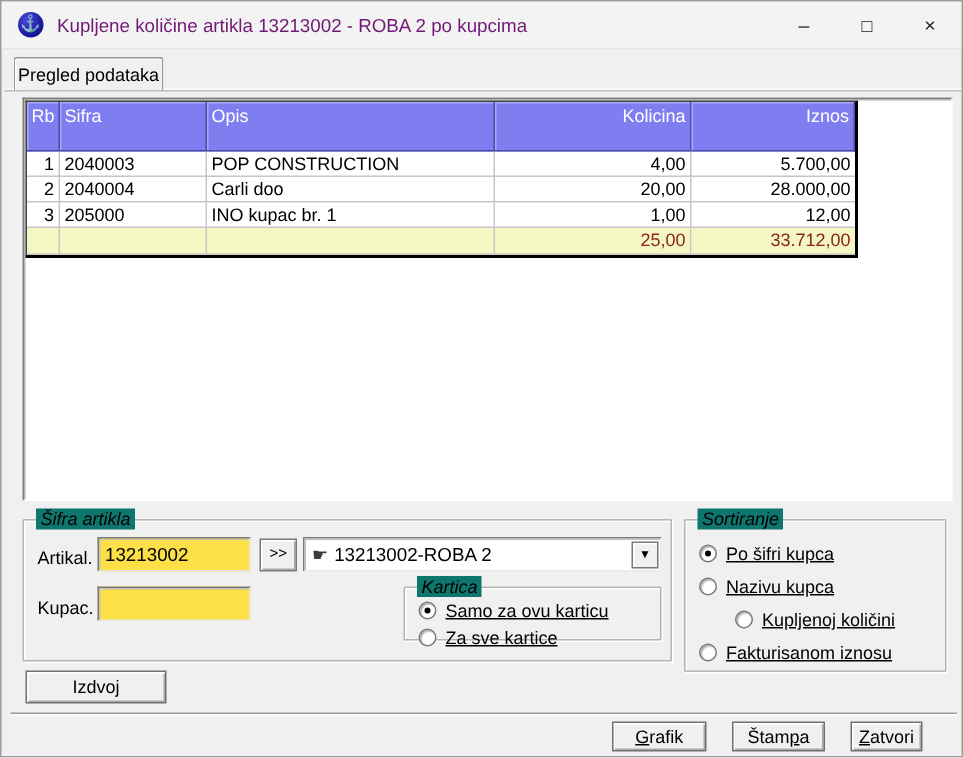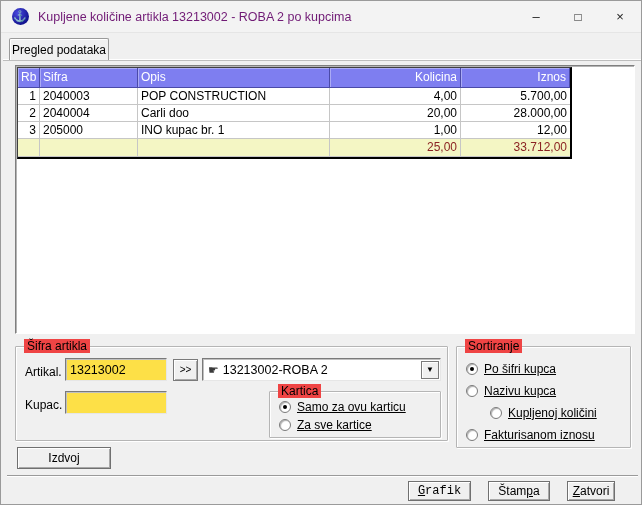--- a/index.html
+++ b/index.html
@@ -57,37 +57,37 @@
     box-shadow: inset 1px 1px 0 #b4b4b4;
   }
   .grid { position:absolute; left:1px; top:1px; border-left:1px solid #404040; border-top:1px solid #404040; border-right:2px solid #000; border-bottom:2px solid #000; width:555px; }
   .grow { display:flex; }
   .gcell {
     font-size:12px; color:#000; overflow:hidden; white-space:nowrap;
     border-right:1px solid #c6c6c6; border-bottom:1px solid #c6c6c6;
     padding:1px 3px 0 3px; height:17px; line-height:15px;
   }
   .ghead .gcell {
-    background:#7e7ef0; color:#ffffff; height:20px; line-height:16px;
+    background:#7e7ef0; color:#ffffff; height:33px; line-height:16px;
     border-right:1px solid #4a4aa8; border-bottom:1px solid #4a4aa8;
     box-shadow: inset 1px 1px 0 rgba(255,255,255,.35);
   }
   .gtotal .gcell { background:#f4f6c4; color:#8b2323; height:18px; }
   .c-rb { width:22px; } .c-sifra { width:98px; } .c-opis { width:192px; }
   .c-kolicina { width:131px; } .c-iznos { width:109px; border-right:none; }
   .ar { text-align:right; }
   
   .groupbox {
     position:absolute; border:1px solid #b5b5b5;
     box-shadow: inset 1px 1px 0 #ffffff, 1px 1px 0 #ffffff;
     border-radius:1px;
   }
   .groupbox > .gb-label {
-    position:absolute; top:-8px; left:8px; background:#ef4444;
-    font-size:12px; color:#000; padding:0 3px; line-height:14px; white-space:nowrap;
+    position:absolute; top:-8px; left:8px; background:#0f766e;
+    font-size:12px; color:#000; padding:0 3px; line-height:14px; white-space:nowrap;font-style:italic;
   }
   .form-label { position:absolute; font-size:12px; color:#000; white-space:nowrap; }
   .text-input {
     position:absolute; background:#fde047; border:1px solid;
     border-color:#7a7a7a #e6e6e6 #e6e6e6 #7a7a7a;
     box-shadow: inset 1px 1px 0 #c0c0c0;
     font-family:"Liberation Sans",sans-serif; font-size:12.5px; color:#000;
     padding:0 4px; outline:none;
   }
   .mini-btn {
@@ -204,21 +204,21 @@
   <input class="text-input" style="left: 64px; top: 357px; width: 102px; height: 23px;" value="13213002">
   <div class="mini-btn" style="left:172px; top:358px; width:25px; height:22px;">&gt;&gt;</div>
   <div class="combo" style="left:201px; top:357px; width:239px; height:23px;">
     <span class="item-ico">☛</span>
     <span class="combo-text">13213002-ROBA 2</span>
     <span class="drop-btn">▼</span>
   </div>
   <div class="form-label" style="left:24px; top:397px;">Kupac.</div>
   <input class="text-input" style="left: 64px; top: 390px; width: 102px; height: 23px;" value="">
 
-  <div class="groupbox" style="left:268px; top:390px; width:172px; height:47px;">
+  <div class="groupbox" style="left:268px; top:390px; width:172px; height:36px;">
     <span class="gb-label">Kartica</span>
   </div>
   <div class="radio-row" style="left:278px; top:399px;">
     <span class="radio checked"></span>
     <span class="radio-label">Samo za ovu karticu</span>
   </div>
   <div class="radio-row" style="left:278px; top:417px;">
     <span class="radio"></span>
     <span class="radio-label">Za sve kartice</span>
   </div>
@@ -240,21 +240,21 @@
   </div>
   <div class="radio-row" style="left:465px; top:427px;">
     <span class="radio"></span>
     <span class="radio-label">Fakturisanom iznosu</span>
   </div>
 
   <div class="btn" style="left:16px; top:446px; width:94px; height:22px;">Izdvoj</div>
 
   <div class="separator"></div>
 
-  <div class="btn" style="left:407px; top:480px; width:63px; height:20px;font-family:Liberation Mono, monospace;">
+  <div class="btn" style="left:407px; top:480px; width:63px; height:20px;">
     <span><span></span><u>G</u><span>rafik</span></span>
   </div>
   <div class="btn" style="left:487px; top:480px; width:62px; height:20px;">
     <span><span>Štam</span><u>p</u><span>a</span></span>
   </div>
   <div class="btn" style="left:566px; top:480px; width:48px; height:20px;">
     <span><span></span><u>Z</u><span>atvori</span></span>
   </div>
 
 </div>

